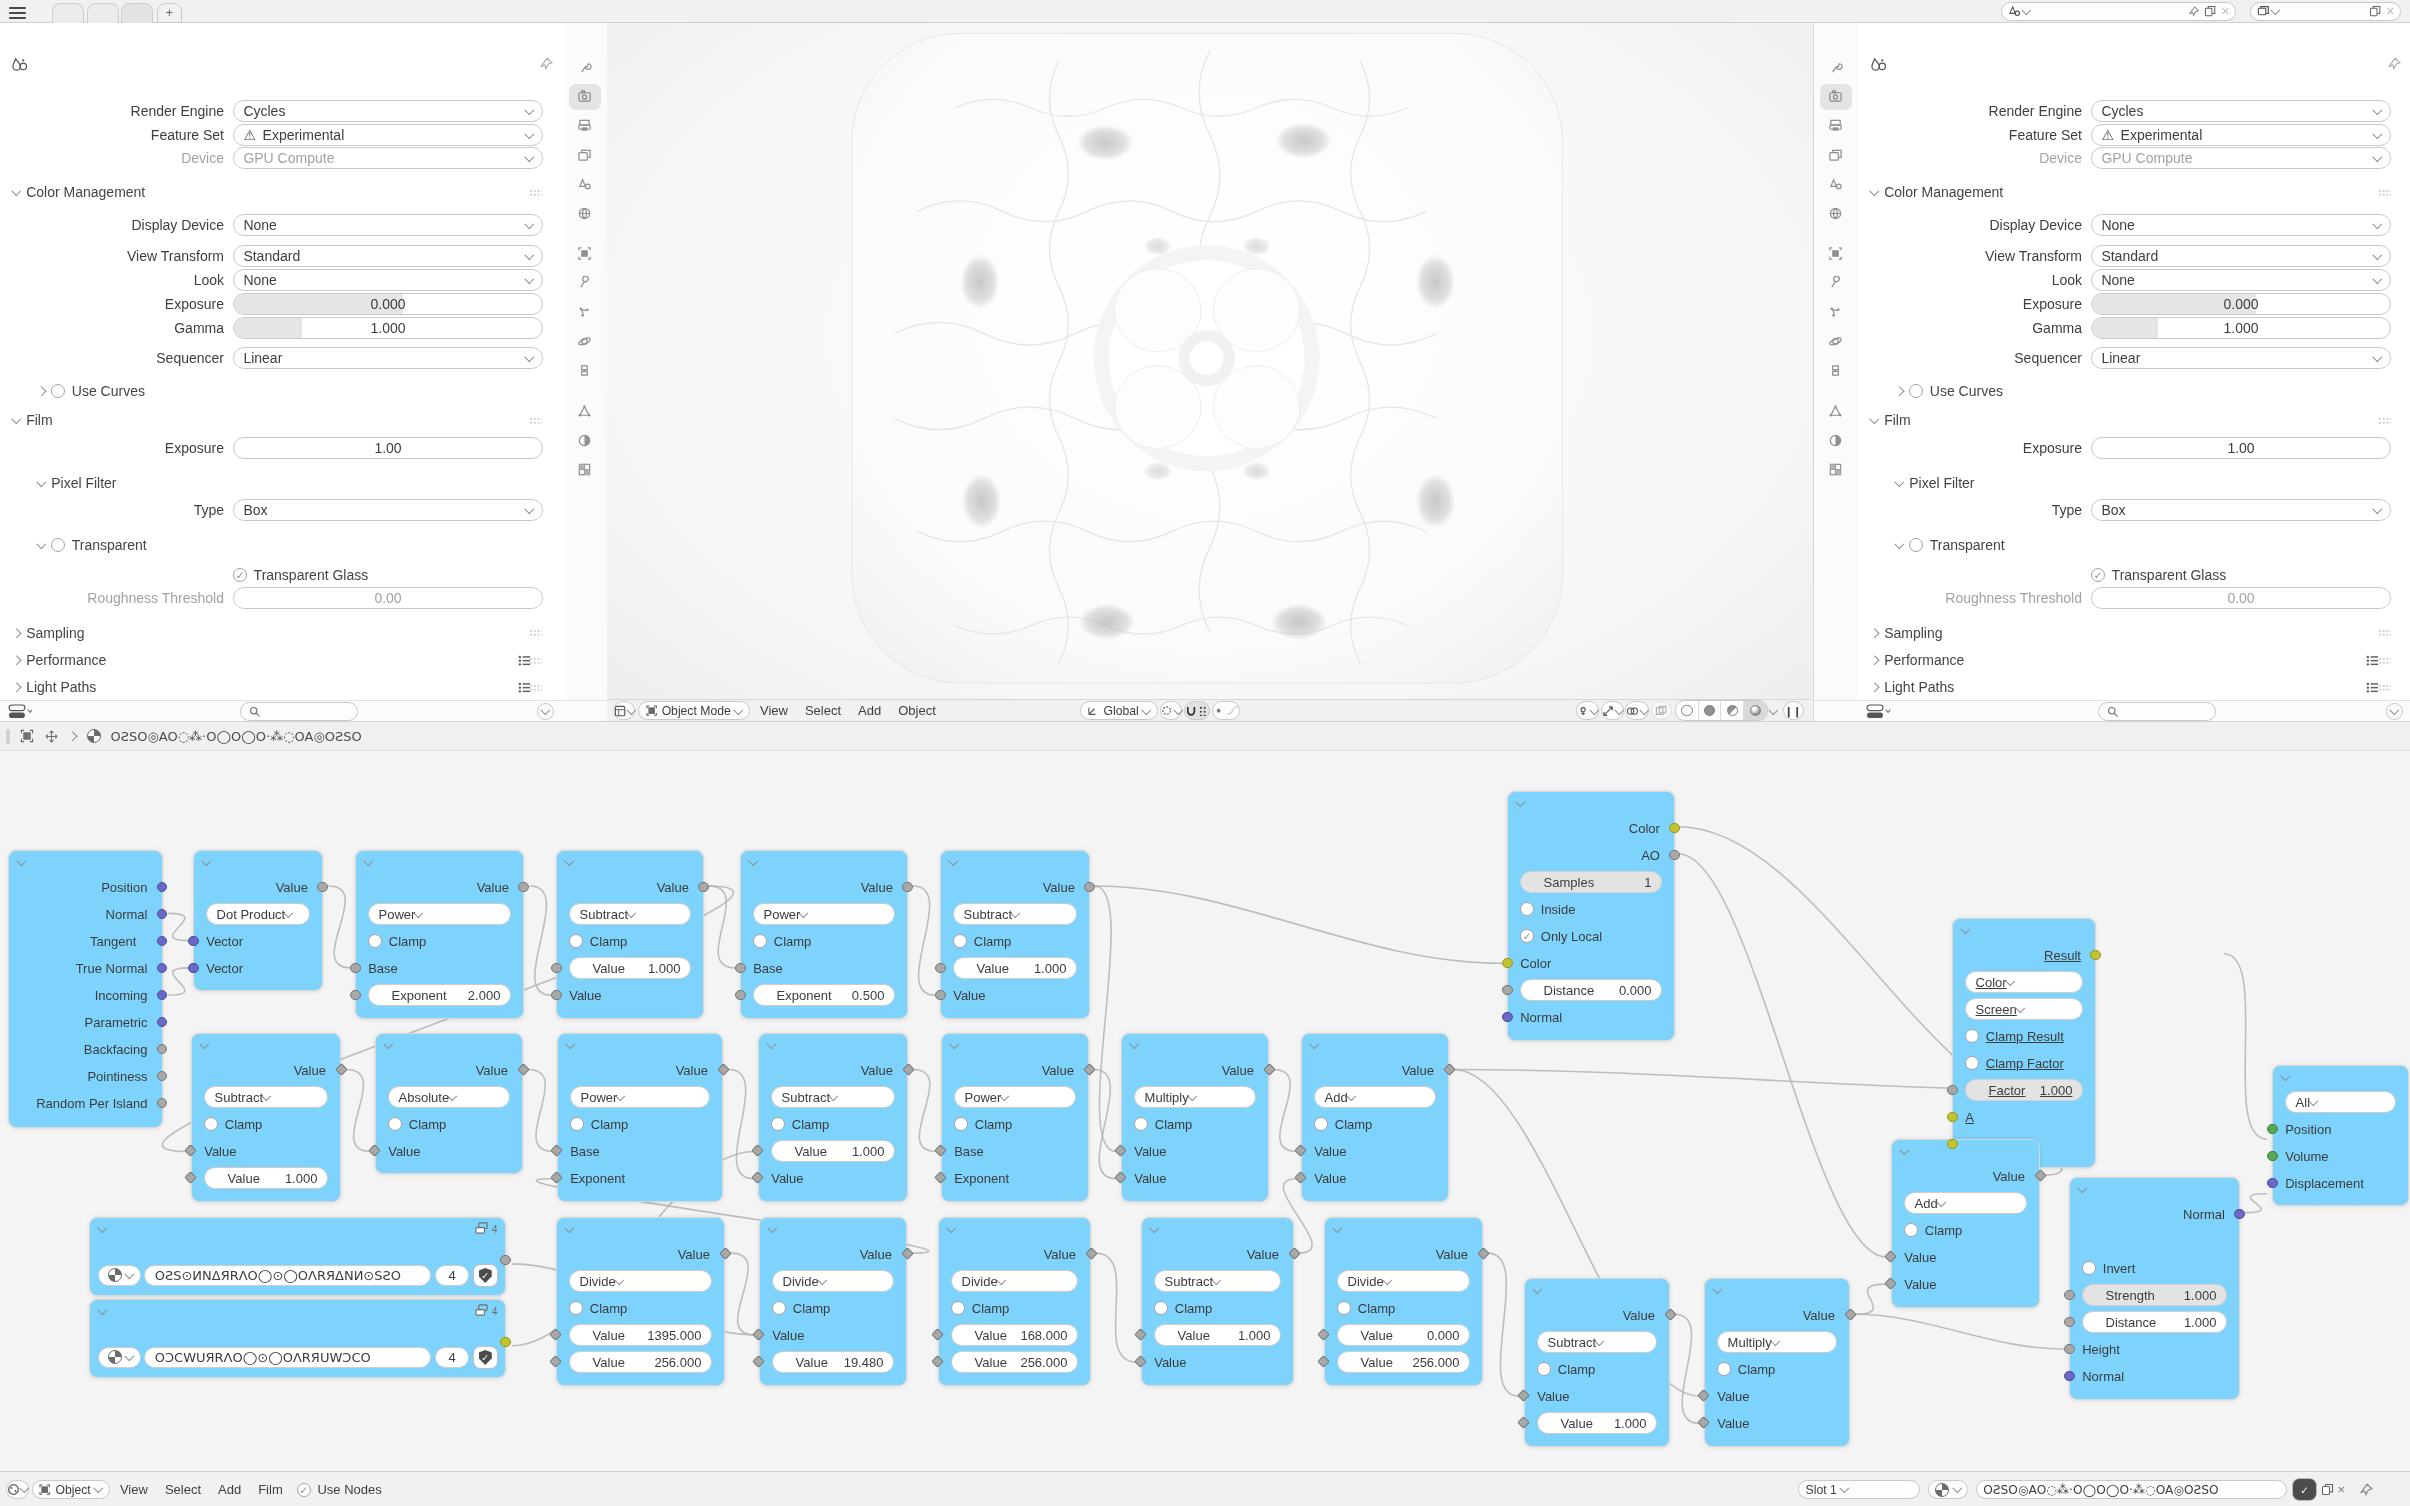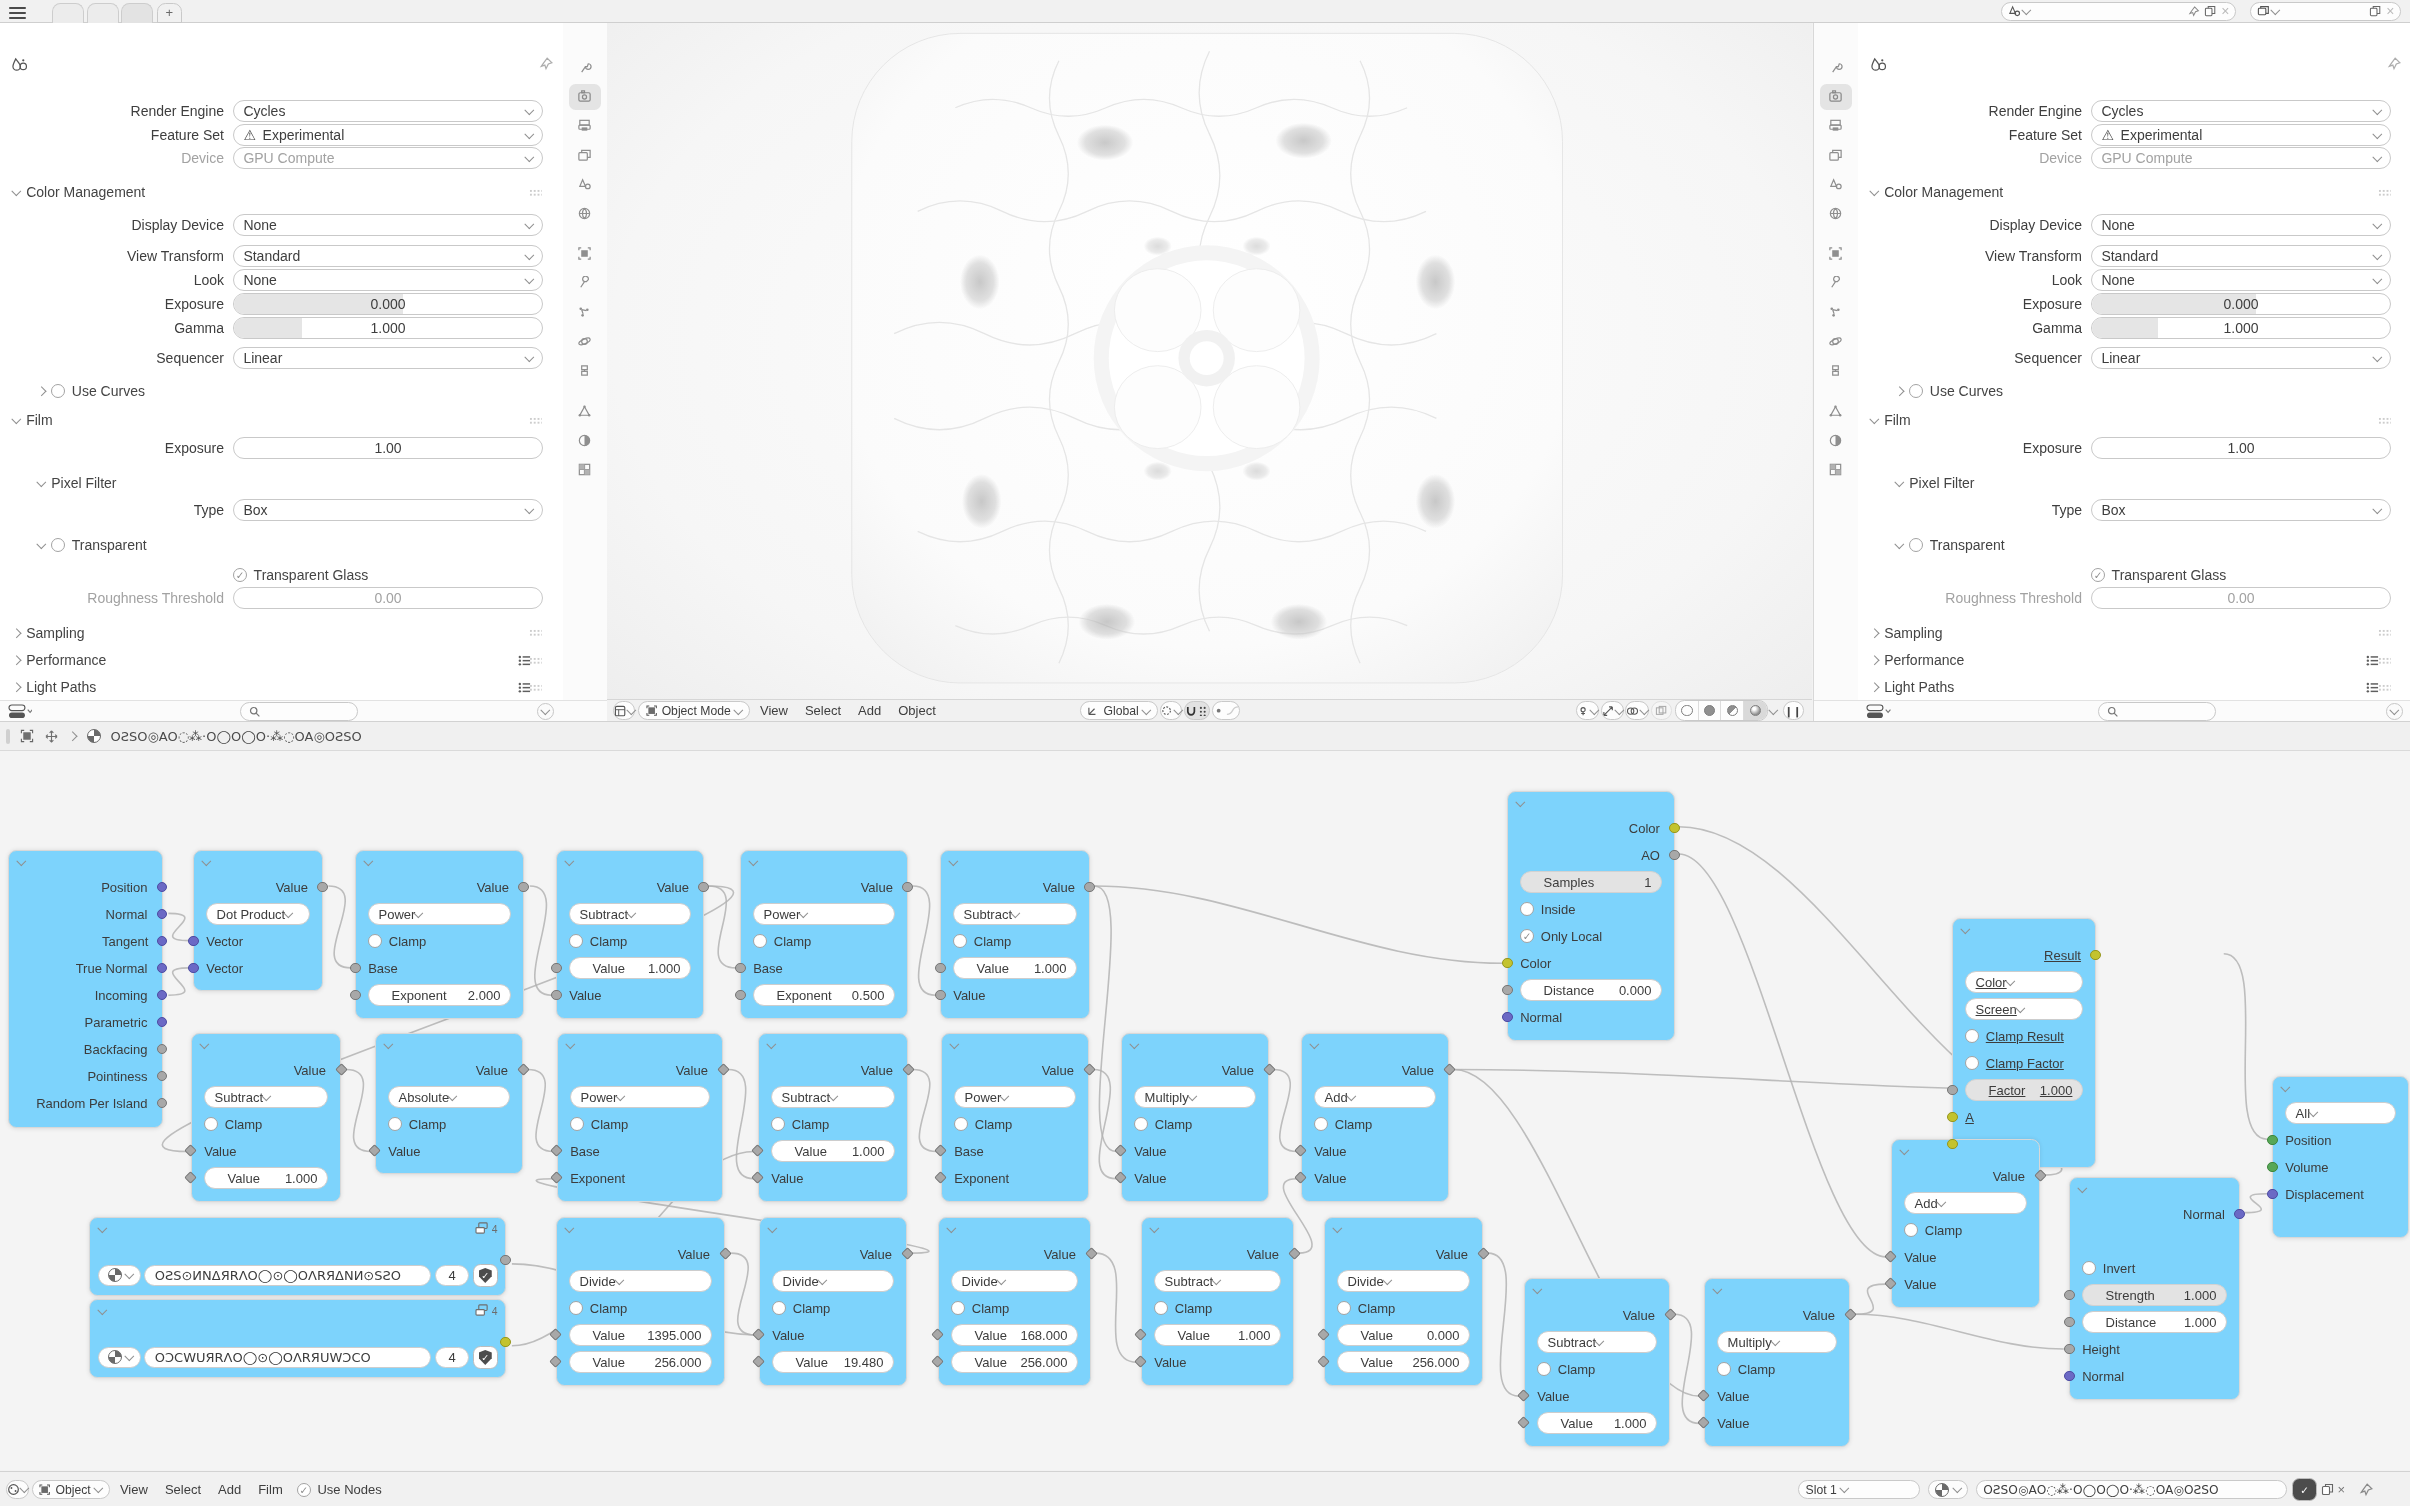--- a/index.html
+++ b/index.html
@@ -865,21 +865,21 @@
           </div>
           <div class="nrow right">
             <span style="margin-right: 1.9px;">Position</span>
             <span class="socket R c-vector"></span>
           </div>
           <div class="nrow right">
             <span style="margin-right: 1.9px;">Normal</span>
             <span class="socket R c-vector"></span>
           </div>
           <div class="nrow right">
-            <span style="margin-right: 1px; text-align: center;">Tangent</span>
+            <span style="margin-right: 13px; text-align: center;">Tangent</span>
             <span class="socket R c-vector"></span>
           </div>
           <div class="nrow right">
             <span style="margin-right: 1.9px;">True Normal</span>
             <span class="socket R c-vector"></span>
           </div>
           <div class="nrow right">
             <span style="margin-right: 1.9px;">Incoming</span>
             <span class="socket R c-vector"></span>
           </div>
@@ -1640,21 +1640,21 @@
           </div>
           <div class="nrow">
             <span>Height</span>
             <span class="socket L"></span>
           </div>
           <div class="nrow">
             <span>Normal</span>
             <span class="socket L c-vector"></span>
           </div>
         </div>
-        <div class="node" style="left: 2272px; top: 325px; width: 137px; height: 162px;">
+        <div class="node" style="left: 2272px; top: 314px; width: 137px; height: 141px;">
           <div class="nhead">
             <span class="chev" style="margin: 0px;"></span>
           </div>
           <div class="nrow">
             <div class="npill">
               <span>All</span>
               <span class="chev"></span>
             </div>
           </div>
           <div class="nrow">

